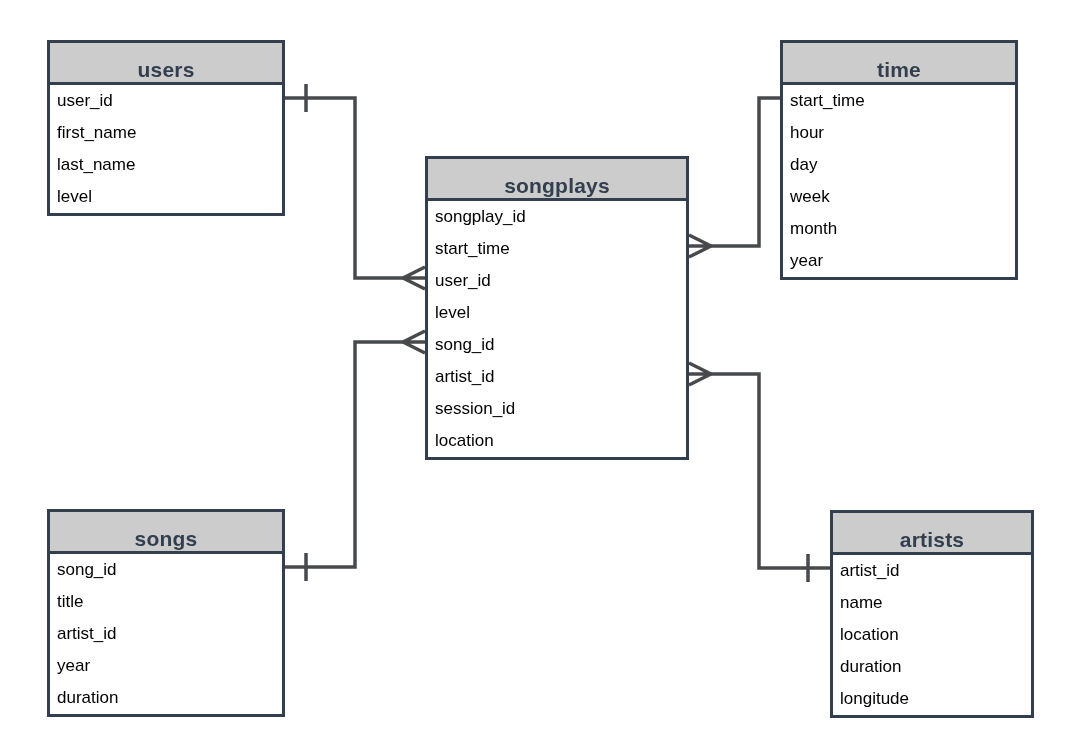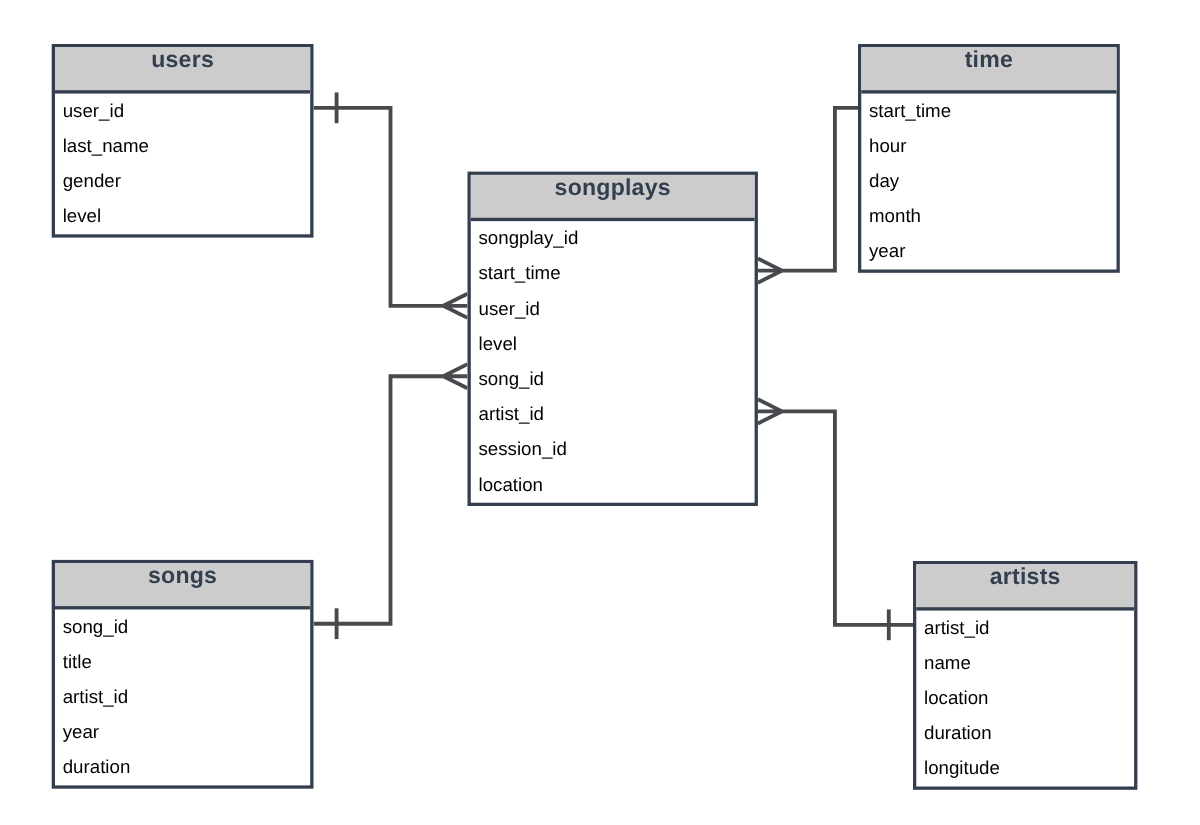--- a/index.html
+++ b/index.html
@@ -27,21 +27,21 @@
     box-sizing:border-box;
     border:3px solid var(--tbl-border);
     background:#FFFFFF;
   }
   .er-header{
     box-sizing:border-box;
     height:42px;
     background:var(--header-fill);
     border-bottom:3px solid var(--tbl-border);
     display:flex;
-    align-items:flex-start;
+    align-items:flex-end;
     justify-content:center;
   }
   .er-title{
     font-size:21px;
     font-weight:bold;
     color:var(--title-text);
     letter-spacing:0.2px;
   }
   .er-field{
     height:32px;
@@ -96,32 +96,33 @@
       <path d="M808,554 V582"></path>
       <path d="M711,374 L689,363 M711,374 L689,374 M711,374 L689,385"></path>
     </g>
   </svg>
 
   <div class="er-table" style="left:47px;top:40px;width:238px;">
     <div class="er-header">
       <span class="er-title">users</span>
     </div>
     <div class="er-field">user_id</div>
+    <div class="er-field">first_name</div>
     <div class="er-field">last_name</div>
-    <div class="er-field">gender</div>
     <div class="er-field">level</div>
   </div>
 
   <div class="er-table" style="left:780px;top:40px;width:238px;">
     <div class="er-header">
       <span class="er-title">time</span>
     </div>
     <div class="er-field">start_time</div>
     <div class="er-field">hour</div>
     <div class="er-field">day</div>
+    <div class="er-field">week</div>
     <div class="er-field">month</div>
     <div class="er-field">year</div>
   </div>
 
   <div class="er-table" style="left:425px;top:156px;width:264px;">
     <div class="er-header">
       <span class="er-title">songplays</span>
     </div>
     <div class="er-field">songplay_id</div>
     <div class="er-field">start_time</div>

